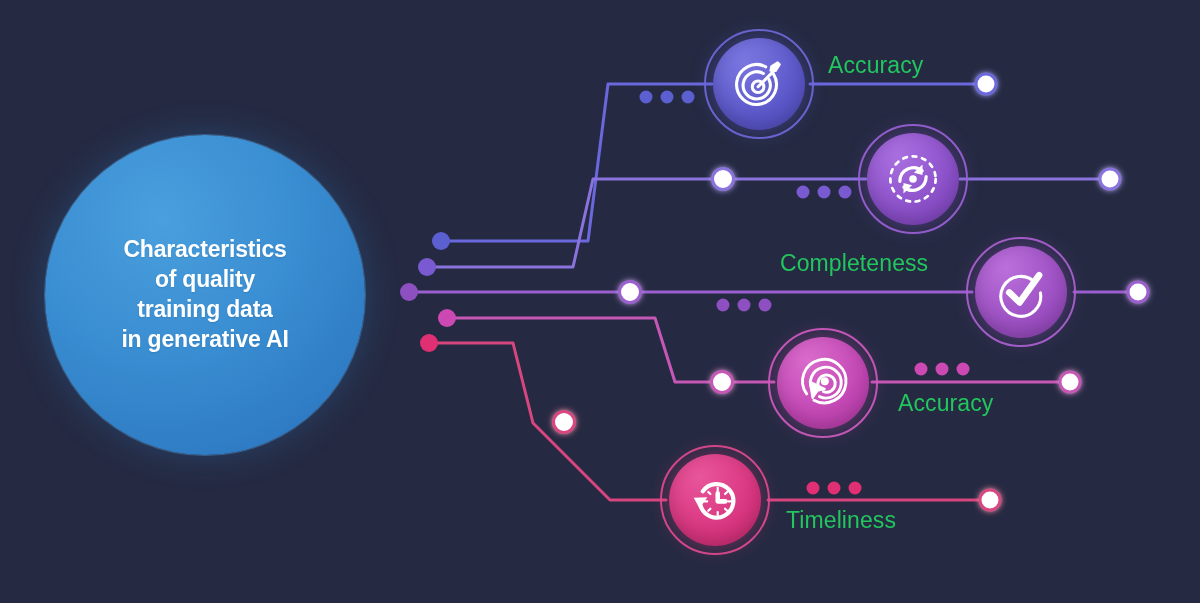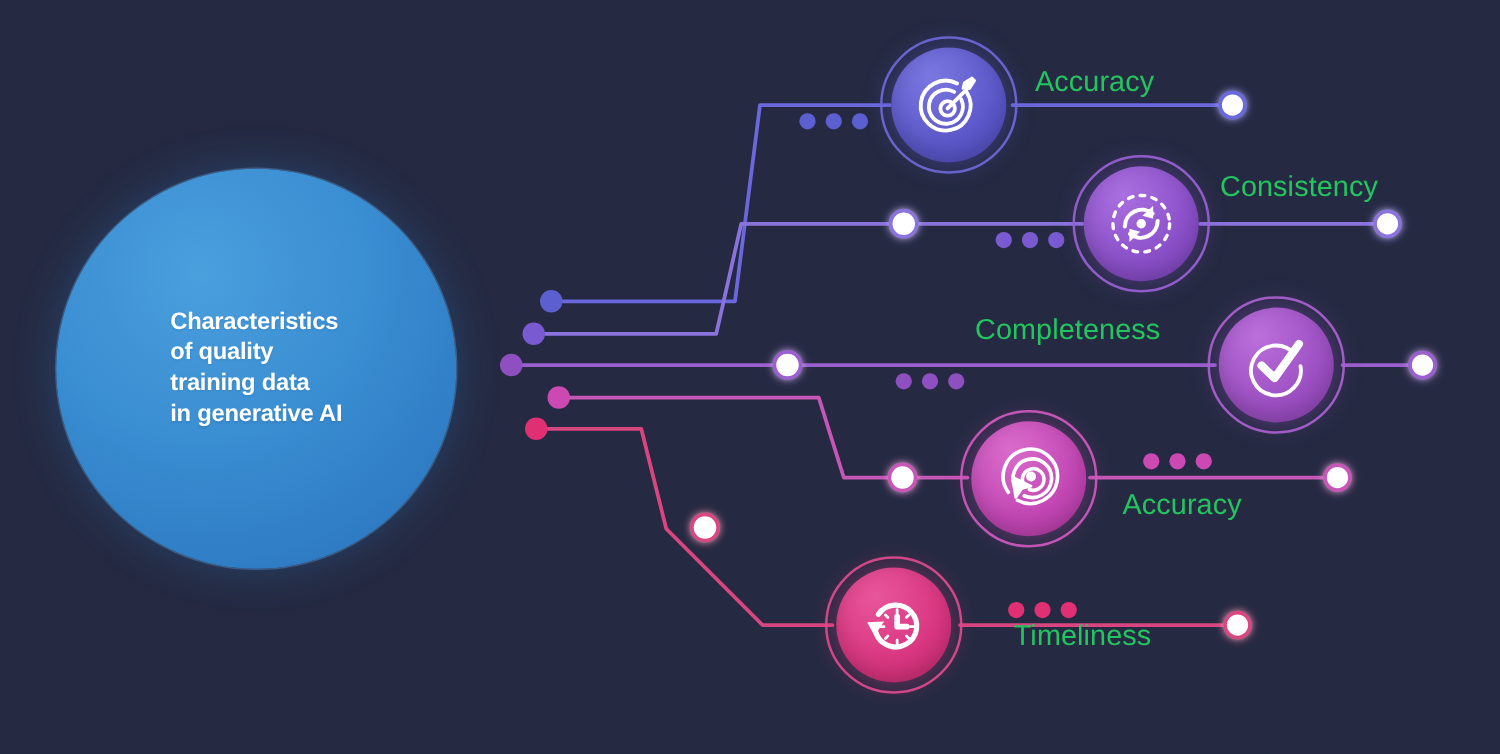--- a/index.html
+++ b/index.html
@@ -21,24 +21,24 @@
     position:absolute;
     left:45px; top:135px;
     width:320px; height:320px;
     border-radius:50%;
     background:radial-gradient(circle at 36% 26%, #4a9fdd 0%, #3a8ed2 42%, #2f7cc4 78%, #2b72b8 100%);
     box-shadow:0 0 0 1px rgba(120,190,245,.30), 0 0 34px rgba(45,125,200,.30);
     display:flex; align-items:center; justify-content:center;
   }
   .hub-text {
     color:#ffffff;
-    font-size:19px;
+    font-size:23px;
     font-weight:bold;
     line-height:1.30;
-    text-align:left;
+    text-align:center;
     letter-spacing:-0.2px;
     white-space:pre-line;
     text-shadow:0 1px 2px rgba(0,0,0,.10);
   }
 
   .node { position:absolute; width:110px; height:110px; }
   .node .ring {
     position:absolute; inset:0;
     border-radius:50%;
     border:2px solid var(--ring);
@@ -164,21 +164,20 @@
         <g fill="none" stroke="#ffffff" stroke-width="3.6" stroke-linecap="round">
           <path d="M17.5 34.5a15 15 0 0 1 24.5-11.5"></path>
           <path d="M46.5 29.5a15 15 0 0 1-24.5 11.5"></path>
         </g>
         <path d="M42.5 16 L42.5 27.5 L33 25 Z" fill="#ffffff"></path>
         <path d="M21.5 48 L21.5 36.5 L31 39 Z" fill="#ffffff"></path>
         <circle cx="32" cy="32" r="4.2" fill="#ffffff"></circle>
       </svg>
     </div>
   </div>
-  <div class="label" style="left:976px; top:136px;">Consistency</div>
 
   <div class="node" style="left:966px; top:237px; --ring:#ac63d0;">
     <div class="ring"></div>
     <div class="disc" style="--c1:#ba6fdb; --c2:#9c4fc2; --c3:#8c43b4; --glow:rgba(155,80,200,.45);">
       <svg viewBox="0 0 64 64">
         <path d="M48 22a22 22 0 1 0 5.4 11" fill="none" stroke="#ffffff" stroke-width="3.4" stroke-linecap="round"></path>
         <path d="M19 32.5 L30.5 43.5 L52 13.5" fill="none" stroke="#ffffff" stroke-width="7.2" stroke-linecap="round" stroke-linejoin="round"></path>
       </svg>
     </div>
   </div>
@@ -213,15 +212,15 @@
             <path d="M49.8 33.5 h-3.2"></path>
           <path d="M24.6 23.1 l2.3 2.3"></path>
             <path d="M45.4 43.9 l-2.3-2.3"></path>
           <path d="M24.6 43.9 l2.3-2.3"></path>
             <path d="M45.4 23.1 l-2.3 2.3"></path>
         </g>
         <path d="M35 24.5 v9 h8.5" fill="none" stroke="#ffffff" stroke-width="5" stroke-linecap="round" stroke-linejoin="round"></path>
       </svg>
     </div>
   </div>
-  <div class="label" style="left:786px; top:495px;margin-left:25px;">Timeliness</div>
+  <div class="label" style="left:786px; top:507px;">Timeliness</div>
 
 </div>
 
 </body></html>

